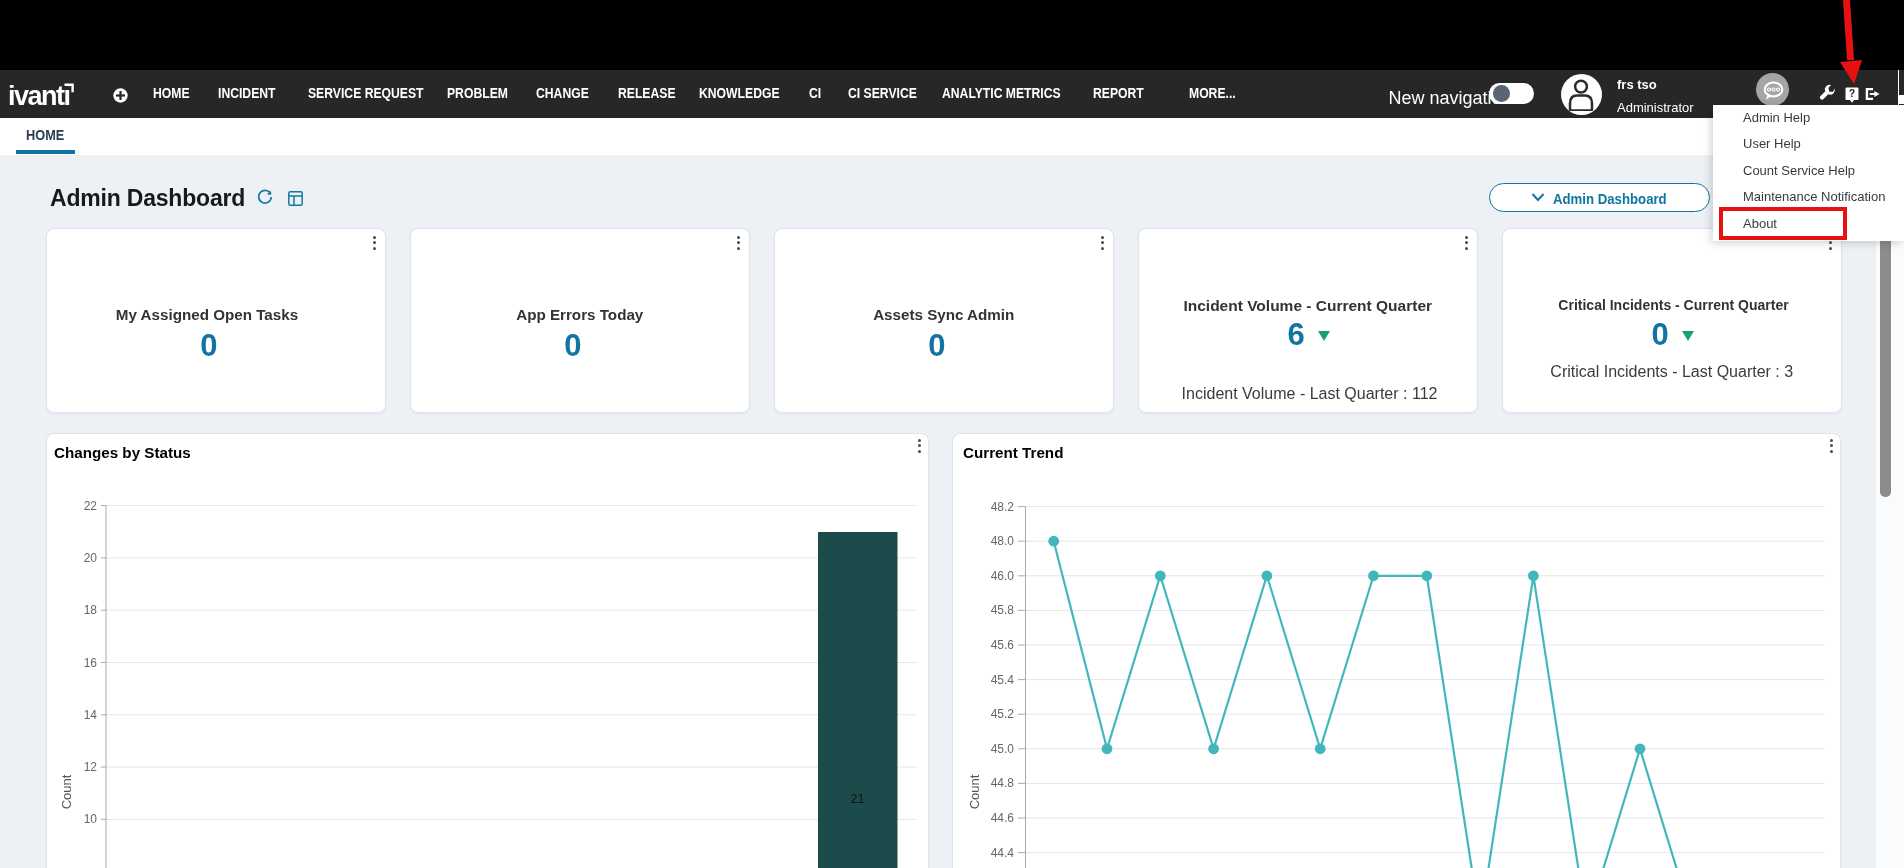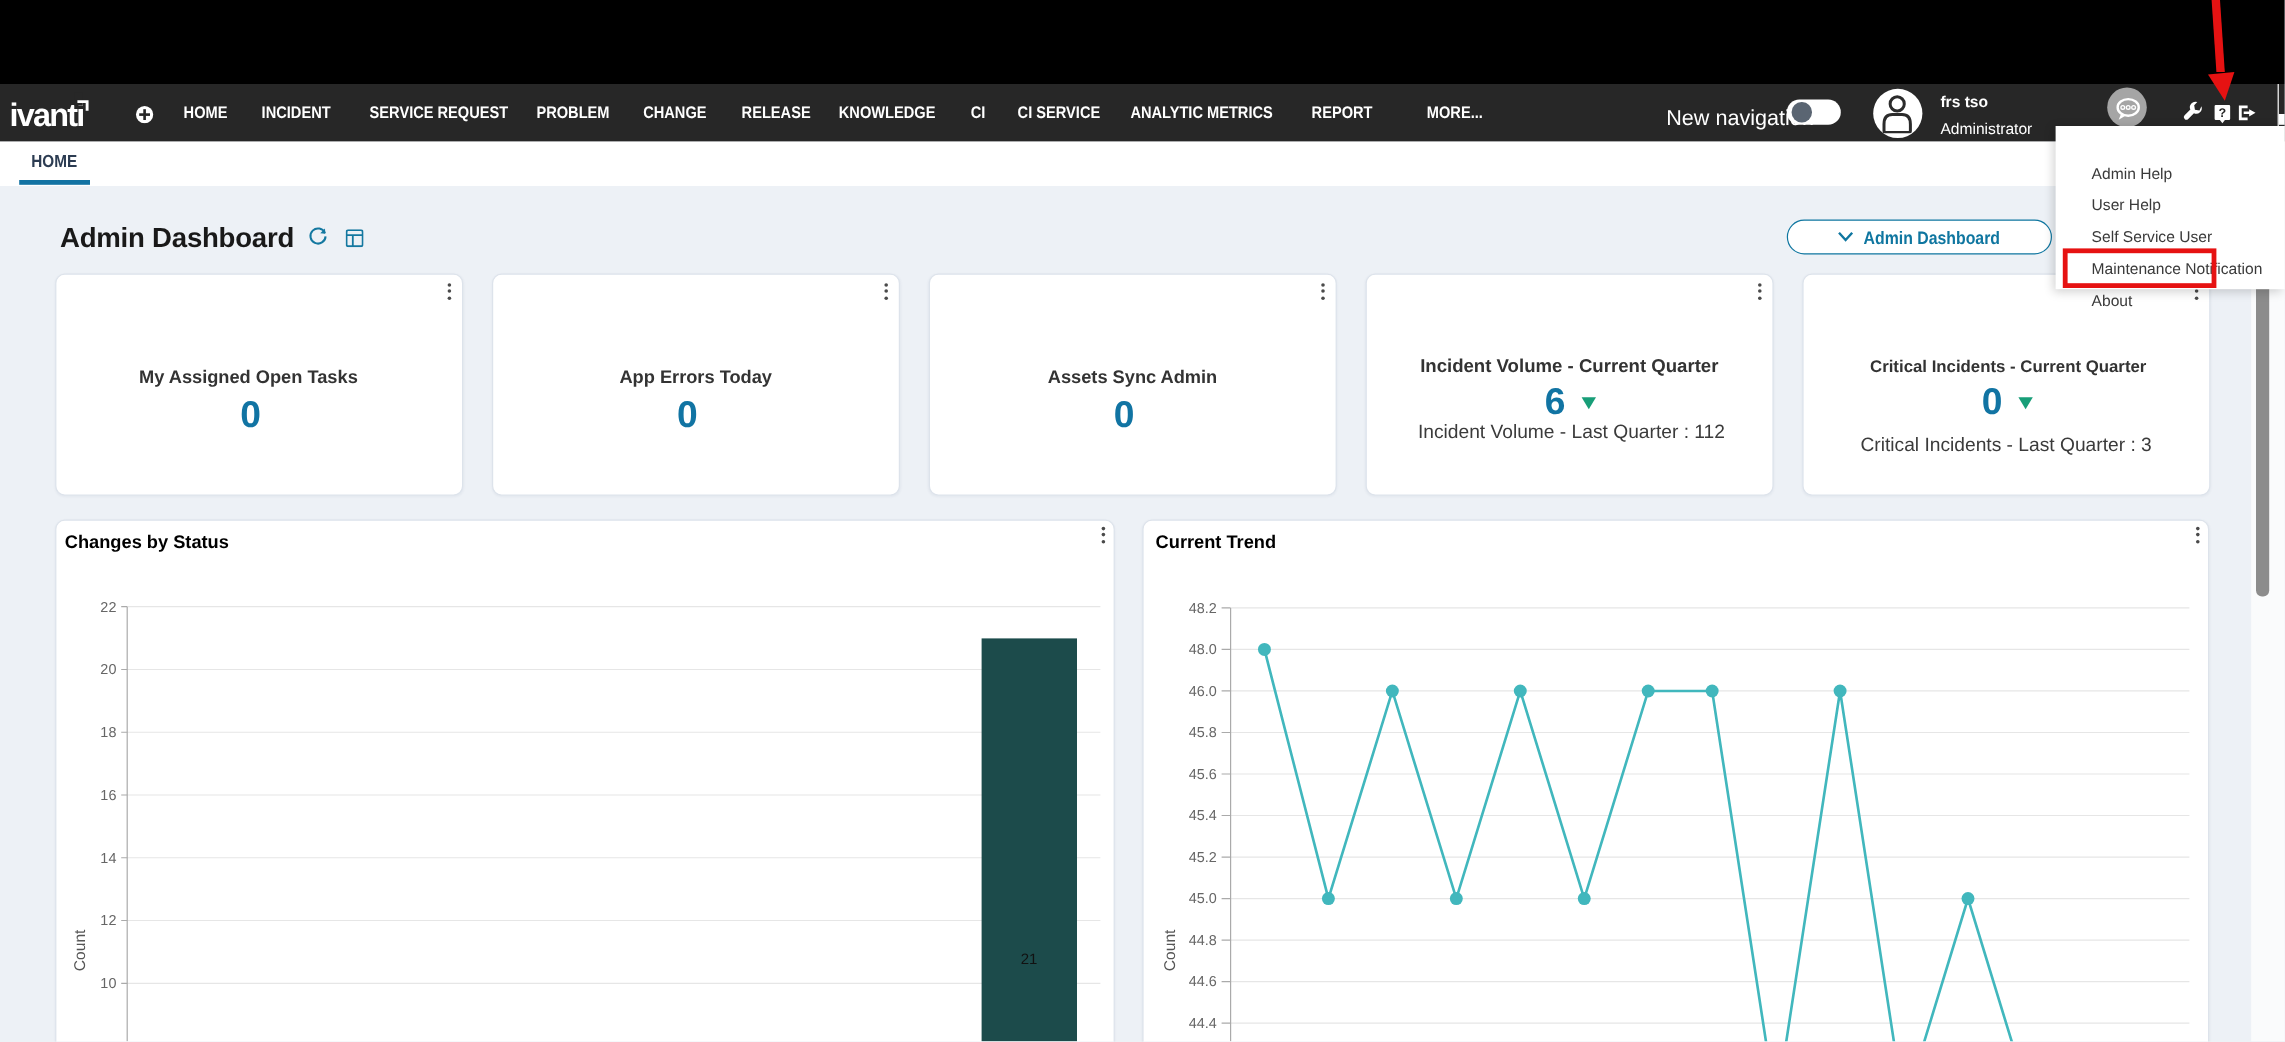--- a/index.html
+++ b/index.html
@@ -24,21 +24,21 @@
 .pill { left:1489px; top:183px; width:221px; height:28.5px; border:1px solid #0f76a0; border-radius:14.5px; background:#fff; }
 .pilltext { left:1553px; top:189.5px; font-size:15px; font-weight:bold; color:#0f76a0; transform:scaleX(.88); transform-origin:0 50%; }
 .card { background:#fff; border:1px solid #dde3eb; border-radius:8px; box-shadow:0 1px 2px rgba(40,60,90,0.05); }
 .kebab div { width:3px; height:3px; border-radius:50%; background:#4a4a4a; margin:0 0 2.4px 0; }
 .ctitle { font-size:15.2px; font-weight:bold; color:#333; text-align:center; width:100%; }
 .cnum { font-size:31px; font-weight:bold; color:#1174a3; text-align:center; width:100%; }
 .csub { font-size:16px; color:#3b3b3b; text-align:center; width:100%; }
 .tri { width:0; height:0; border-left:6.2px solid transparent; border-right:6.2px solid transparent; border-top:10px solid #189e78; }
 .chtitle { font-size:15.2px; font-weight:bold; color:#000000; }
 .ddpanel { left:1713px; top:105px; width:191px; height:135.5px; background:#fff; box-shadow:-2px 2px 8px rgba(0,0,0,0.18); }
-.dditem { position:absolute; left:30px; font-size:13px; color:#3a3a3a;margin-top:27px; }
+.dditem { position:absolute; left:30px; font-size:13px; color:#3a3a3a; }
 .redbox { left:1719px; top:207px; width:128px; height:32.5px; border:4px solid #e61212; }
 .scrolltrack { left:1876px; top:105px; width:28px; height:763px; background:#fafbfc; }
 .scrollthumb { left:1880px; top:105px; width:10.5px; height:392px; background:#8c8c8c; border-radius:5px; }
 .navline { left:1897.5px; top:70px; width:1.5px; height:48px; background:#fff; }
 </style>
 </head>
 <body>
 <div class="abs blacktop"></div>
 <div class="abs nav"></div>
 <div class="abs logo">ivanti</div>
@@ -145,21 +145,21 @@
   </div>
 <div class="abs ctitle" style="left:46px;top:306px;width:322px">My Assigned Open Tasks</div>
 <div class="abs cnum" style="left:39px;top:327.5px;width:339.5px">0</div>
 <div class="abs ctitle" style="left:410px;top:306px;width:339.5px">App Errors Today</div>
 <div class="abs cnum" style="left:403px;top:327.5px;width:339.5px">0</div>
 <div class="abs ctitle" style="left:774px;top:306px;width:339.5px">Assets Sync Admin</div>
 <div class="abs cnum" style="left:767px;top:327.5px;width:339.5px">0</div>
 <div class="abs ctitle" style="left:1138px;top:297px;width:339.5px;font-size:15.5px">Incident Volume - Current Quarter</div>
 <div class="abs cnum" style="left:1186px;top:316.5px;width:220px">6</div>
 <div class="abs tri" style="left:1318px;top:331px"></div>
-<div class="abs csub" style="left:1138px;top:352px;width:343px">Incident Volume - Last Quarter : 112</div>
+<div class="abs csub" style="left:1138px;top:385px;width:343px">Incident Volume - Last Quarter : 112</div>
 <div class="abs ctitle" style="left:1502px;top:297px;width:343px;font-size:14px">Critical Incidents - Current Quarter</div>
 <div class="abs cnum" style="left:1550px;top:316.5px;width:220px">0</div>
 <div class="abs tri" style="left:1682px;top:331px"></div>
 <div class="abs csub" style="left:1502px;top:363px;width:339.5px">Critical Incidents - Last Quarter : 3</div>
 
 <div class="abs card" style="left:46px;top:433px;width:883px;height:500px"></div>
 <div class="abs card" style="left:952px;top:433px;width:889px;height:500px"></div>
 <div class="abs chtitle" style="left:54px;top:444px">Changes by Status</div>
 <div class="abs chtitle" style="left:963px;top:444px">Current Trend</div>
 <div class="abs kebab" style="left:917.5px;top:439px">
@@ -263,21 +263,21 @@
 <circle cx="1640" cy="748.8" r="5.4"></circle>
 </g>
 </svg>
 
 <div class="abs scrolltrack"></div>
 <div class="abs scrollthumb"></div>
 
 <div class="abs ddpanel">
 <div class="dditem" style="top:4.5px">Admin Help</div>
 <div class="dditem" style="top:31px">User Help</div>
-<div class="dditem" style="top:57.5px">Self Service User</div>
+<div class="dditem" style="top:57.5px">Count Service Help</div>
 <div class="dditem" style="top:84px">Maintenance Notification</div>
 <div class="dditem" style="top:110.5px">About</div>
 </div>
 <div class="abs redbox"></div>
 
 <svg class="abs" style="left:1830px;top:0" width="40" height="90" viewBox="0 0 40 90">
 <polygon points="13,0 20,0 24,60 17,60" fill="#e61212"></polygon>
 <polygon points="10,62 32,60 24,84" fill="#e61212"></polygon>
 </svg>
 

